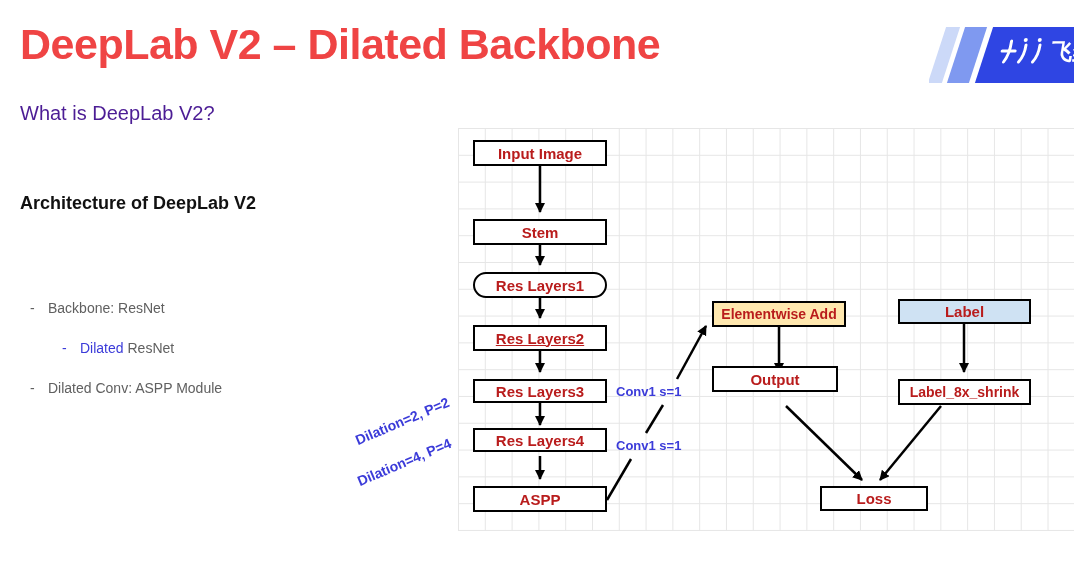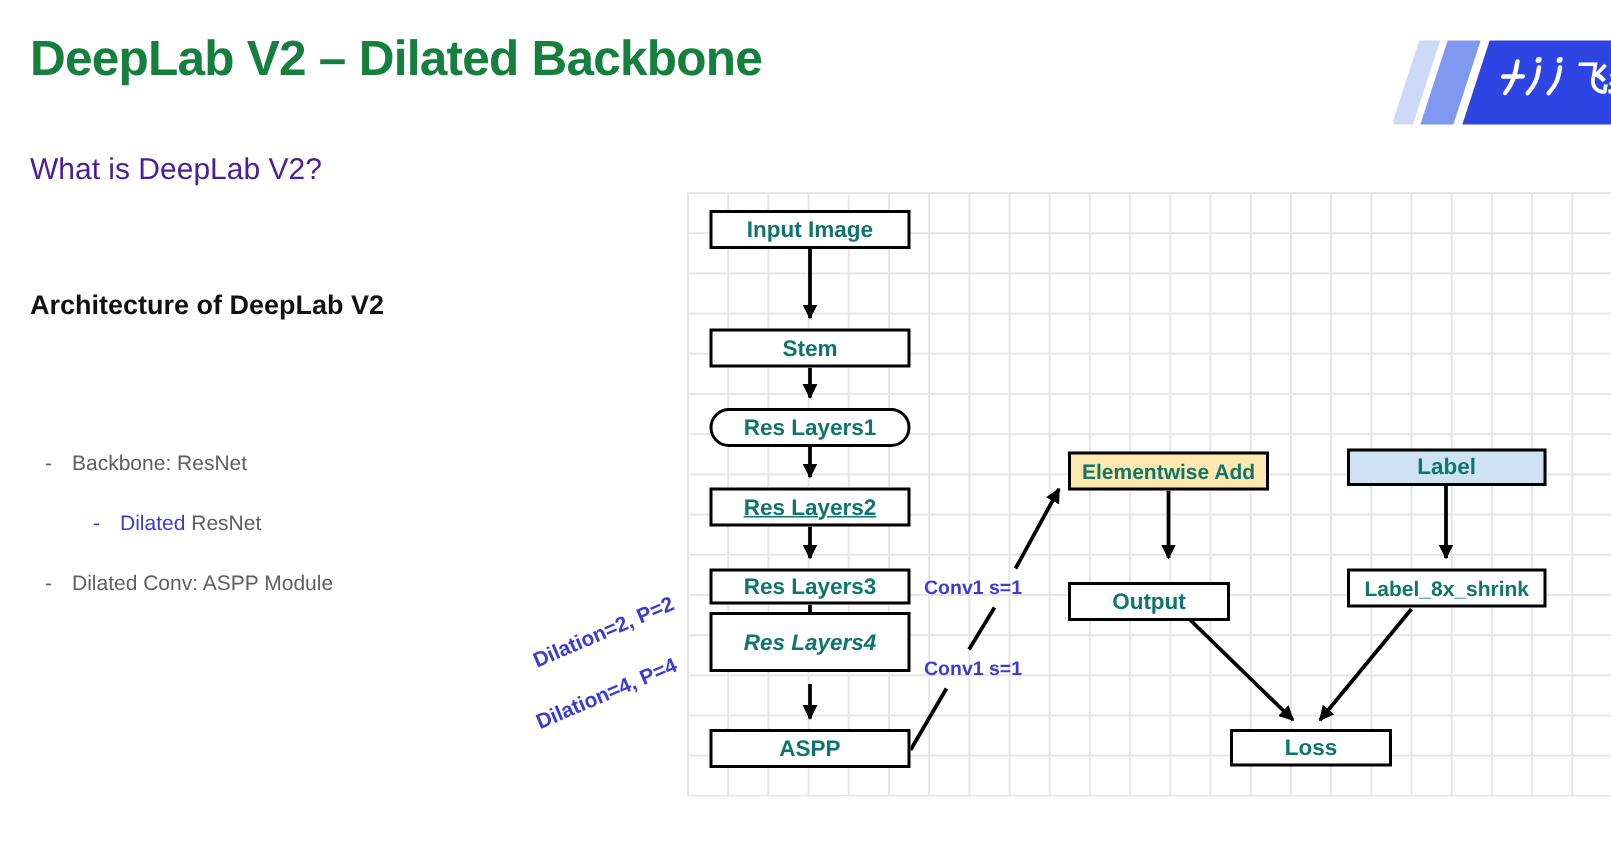--- a/index.html
+++ b/index.html
@@ -1,21 +1,21 @@
 <!DOCTYPE html>
 <html><head>
 <meta charset="utf-8">
 <style>
   * { margin:0; padding:0; box-sizing:border-box; }
   html,body { width:1074px; height:563px; background:#fff; overflow:hidden;
               font-family:"Liberation Sans", sans-serif; position:relative; }
   .abs { position:absolute; }
 
   
-  .title { left:20px; top:20px; font-size:33px; font-weight:700; color:#15803d;
+  .title { left:20px; top:20px; font-size:43px; font-weight:700; color:#ef4444;
            letter-spacing:-0.5px; }
 
   
   .logo-wrap { right:0; top:25px; width:145px; height:62px; overflow:hidden; }
   .logo-stripe { position:absolute; top:2px; height:56px; transform:skewX(-18deg); }
   .stripe-light  { left:8px;  width:14px; }
   .stripe-medium { left:27px; width:22px; }
   .logo-main { position:absolute; left:55px; top:2px; width:110px; height:56px;
                transform:skewX(-18deg); }
   .logo-content { position:absolute; left:14px; top:8px; display:flex; align-items:center;
@@ -32,30 +32,30 @@
   .b2 { left:30px; top:380px; }
   .hl-blue { font-weight:400; }
 
   
   .grid { left:458px; top:128px; width:616px; height:403px;
           background-image:
             linear-gradient(to right, #e6e6e6 1px, transparent 1px),
             linear-gradient(to bottom, #e6e6e6 1px, transparent 1px);
           background-size:26.8px 26.8px; }
   svg.edges { left:0; top:0; pointer-events:none; }
-  .node { position:absolute; border:2px solid #000; background:#fff; color:#0f766e;
+  .node { position:absolute; border:2px solid #000; background:#fff; color:#b91c1c;
           font-size:15px; font-weight:600; text-align:center;
           display:flex; align-items:center; justify-content:center;
           white-space:nowrap; }
   .n-col { left:473px; width:134px; height:26px; }
   .n-input { top:140px; } .n-stem { top:219px; } .n-res1 { top:272px;border-radius:13px; }
-  .n-res2 { top:325px;text-decoration:underline; } .n-res3 { top:379px; height:24px; } .n-res4 { top:408px; height:40px;font-style:italic; }
+  .n-res2 { top:325px;text-decoration:underline; } .n-res3 { top:379px; height:24px; } .n-res4 { top:428px; height:24px; }
   .n-aspp { top:486px; }
   .n-ea   { left:712px; top:301px; width:134px; height:26px; font-size:14px; }
-  .n-out  { left:712px; top:388px; width:108px; height:26px; }
+  .n-out  { left:712px; top:366px; width:126px; height:26px; }
   .n-label{ left:898px; top:299px; width:133px; height:25px; }
   .n-l8x  { left:898px; top:379px; width:133px; height:26px; font-size:14px; }
   .n-loss { left:820px; top:486px; width:108px; height:25px; }
 
   .anno { position:absolute; font-size:13px; font-weight:700; white-space:nowrap; }
   .conv-a { left:616px; top:384px; }
   .conv-b { left:616px; top:438px; }
   .dil { font-size:14px; }
   .dil-a { left:352px; top:413px; transform:rotate(-23deg); }
   .dil-b { left:354px; top:454px; transform:rotate(-23deg); }

